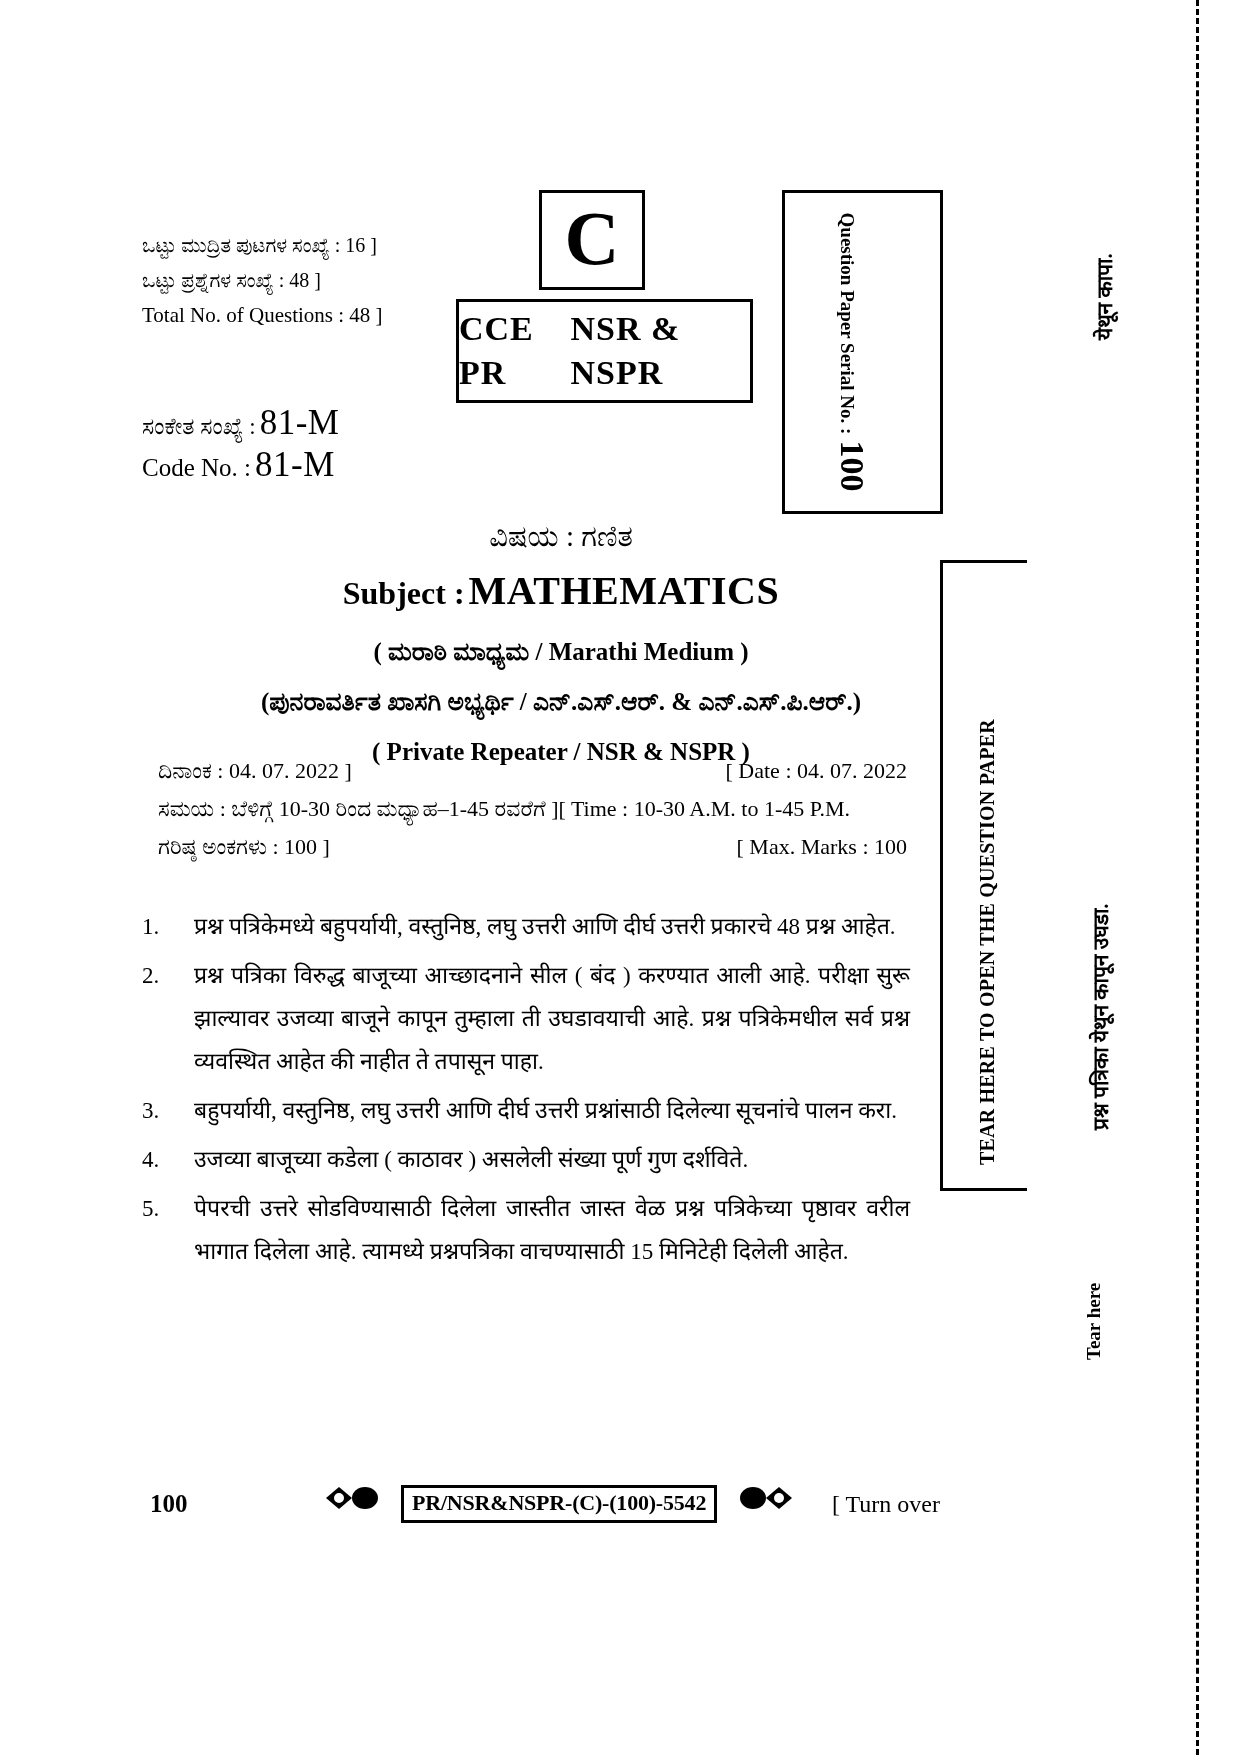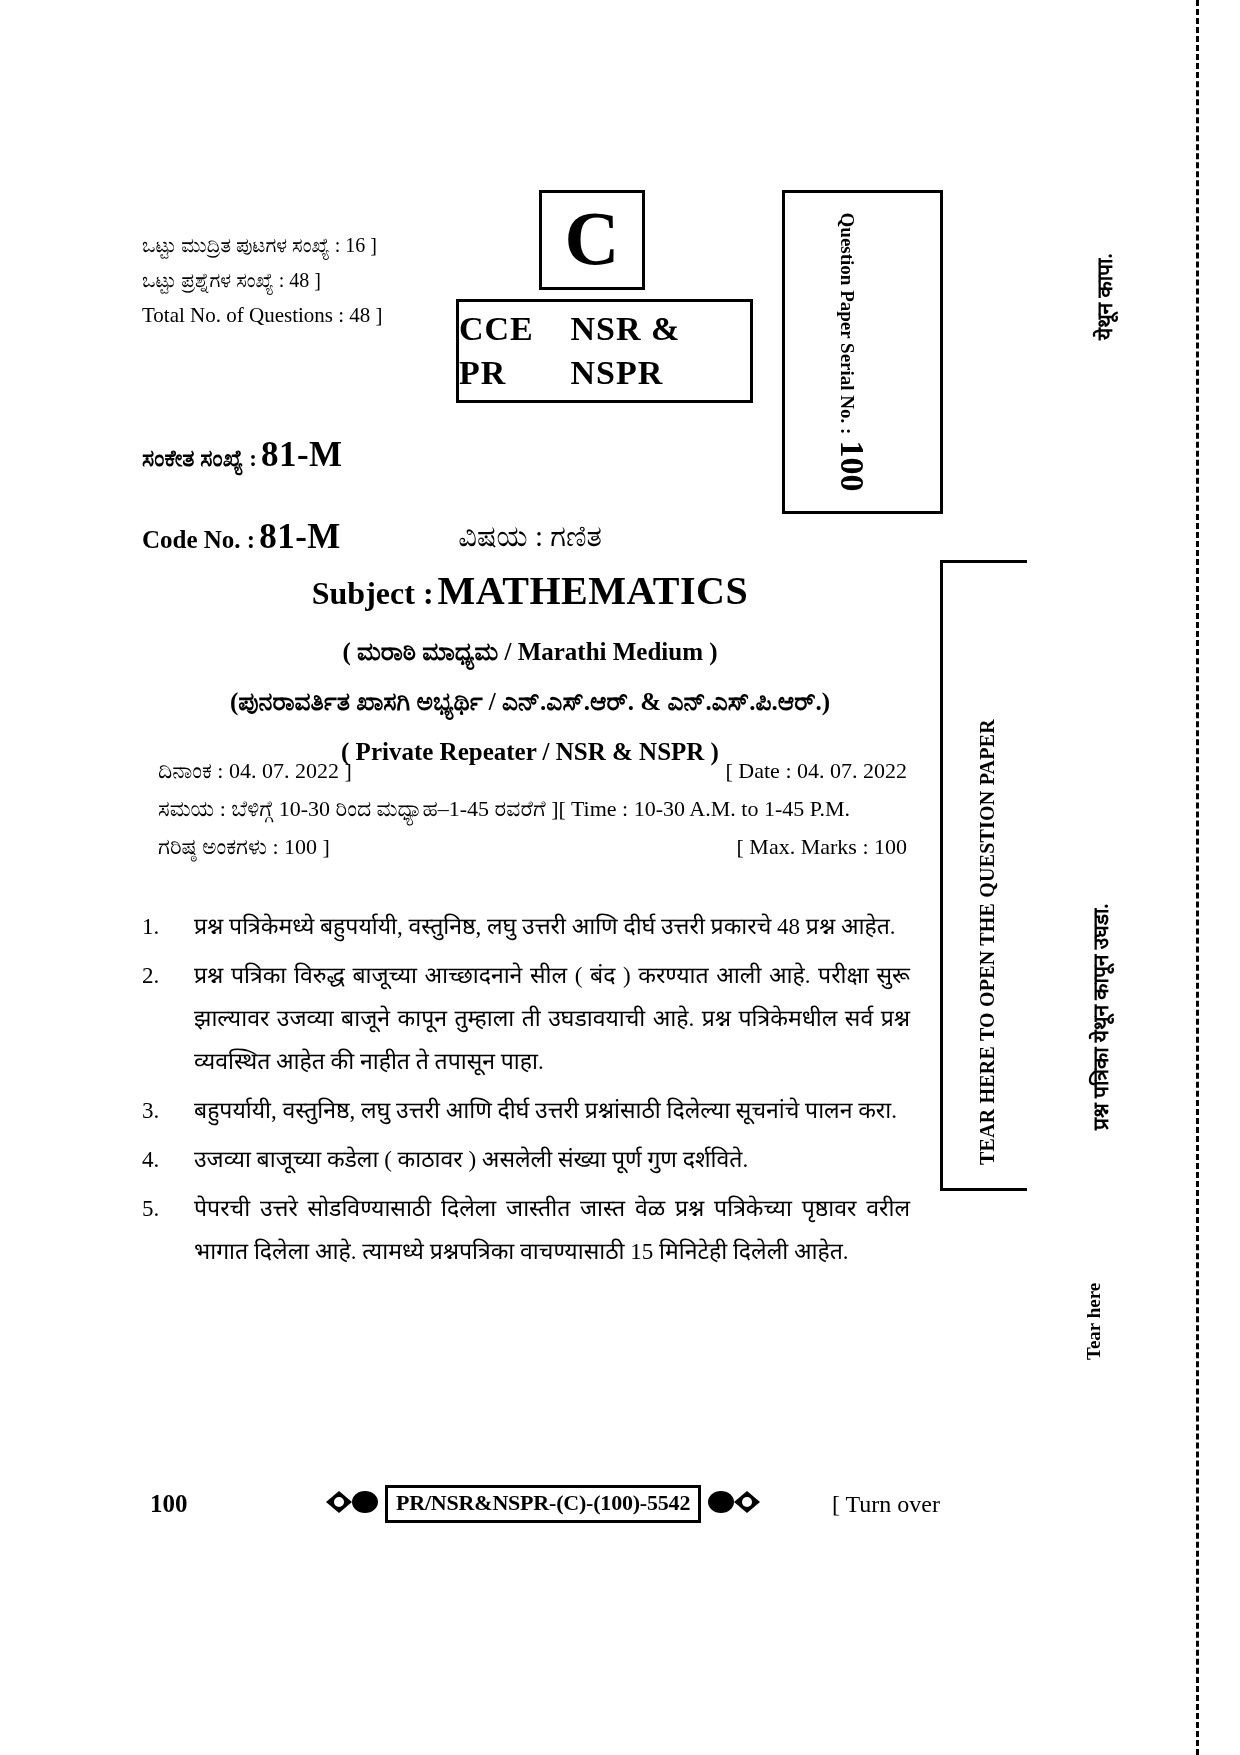--- a/index.html
+++ b/index.html
@@ -48,24 +48,23 @@
   }
   .meta-line.kn { font-size: 20px; }
 
   #code-block {
     position: absolute;
     left: 142px;
     top: 405px;
     width: 380px;
   }
   .code-line {
-    font-weight: bold;
-    white-space: nowrap;
-    line-height: 52px;
-    margin-top: 24px;
+    font-weight: normal;
+    white-space: nowrap;
+    line-height: 36px;
   }
   .code-label { font-size: 25px; }
   .code-label.kn { font-size: 23px; }
   .code-value { font-size: 35px; letter-spacing: 0.5px; }
 
   
   #c-box {
     position: absolute;
     left: 539px;
     top: 190px;
@@ -165,21 +164,21 @@
   #note-tear-here {
     left: 1083px;
     top: 1360px;
     font-size: 19px;
     font-weight: bold;
   }
 
   
   #subject-block {
     position: absolute;
-    left: 135px;
+    left: 166px;
     top: 510px;
     width: 790px;
     text-align: center;
   }
   #subject-kn {
     font-size: 29px;
     line-height: 52px;
   }
   #subject-en {
     line-height: 58px;
@@ -267,22 +266,22 @@
     align-items: center;
   }
   #footer-page {
     font-size: 25px;
     font-weight: bold;
     width: 175px;
     flex: 0 0 175px;
   }
   #footer-center {
     display: flex;
-    align-items: center;
-    gap: 4px;
+    align-items: flex-start;
+    gap: 20px;
   }
   #footer-code {
     border: 3px solid #000;
     padding: 2px 8px 4px 8px;
     font-size: 22px;
     font-weight: bold;
     letter-spacing: -0.2px;
     white-space: nowrap;
   }
   #footer-turn {

